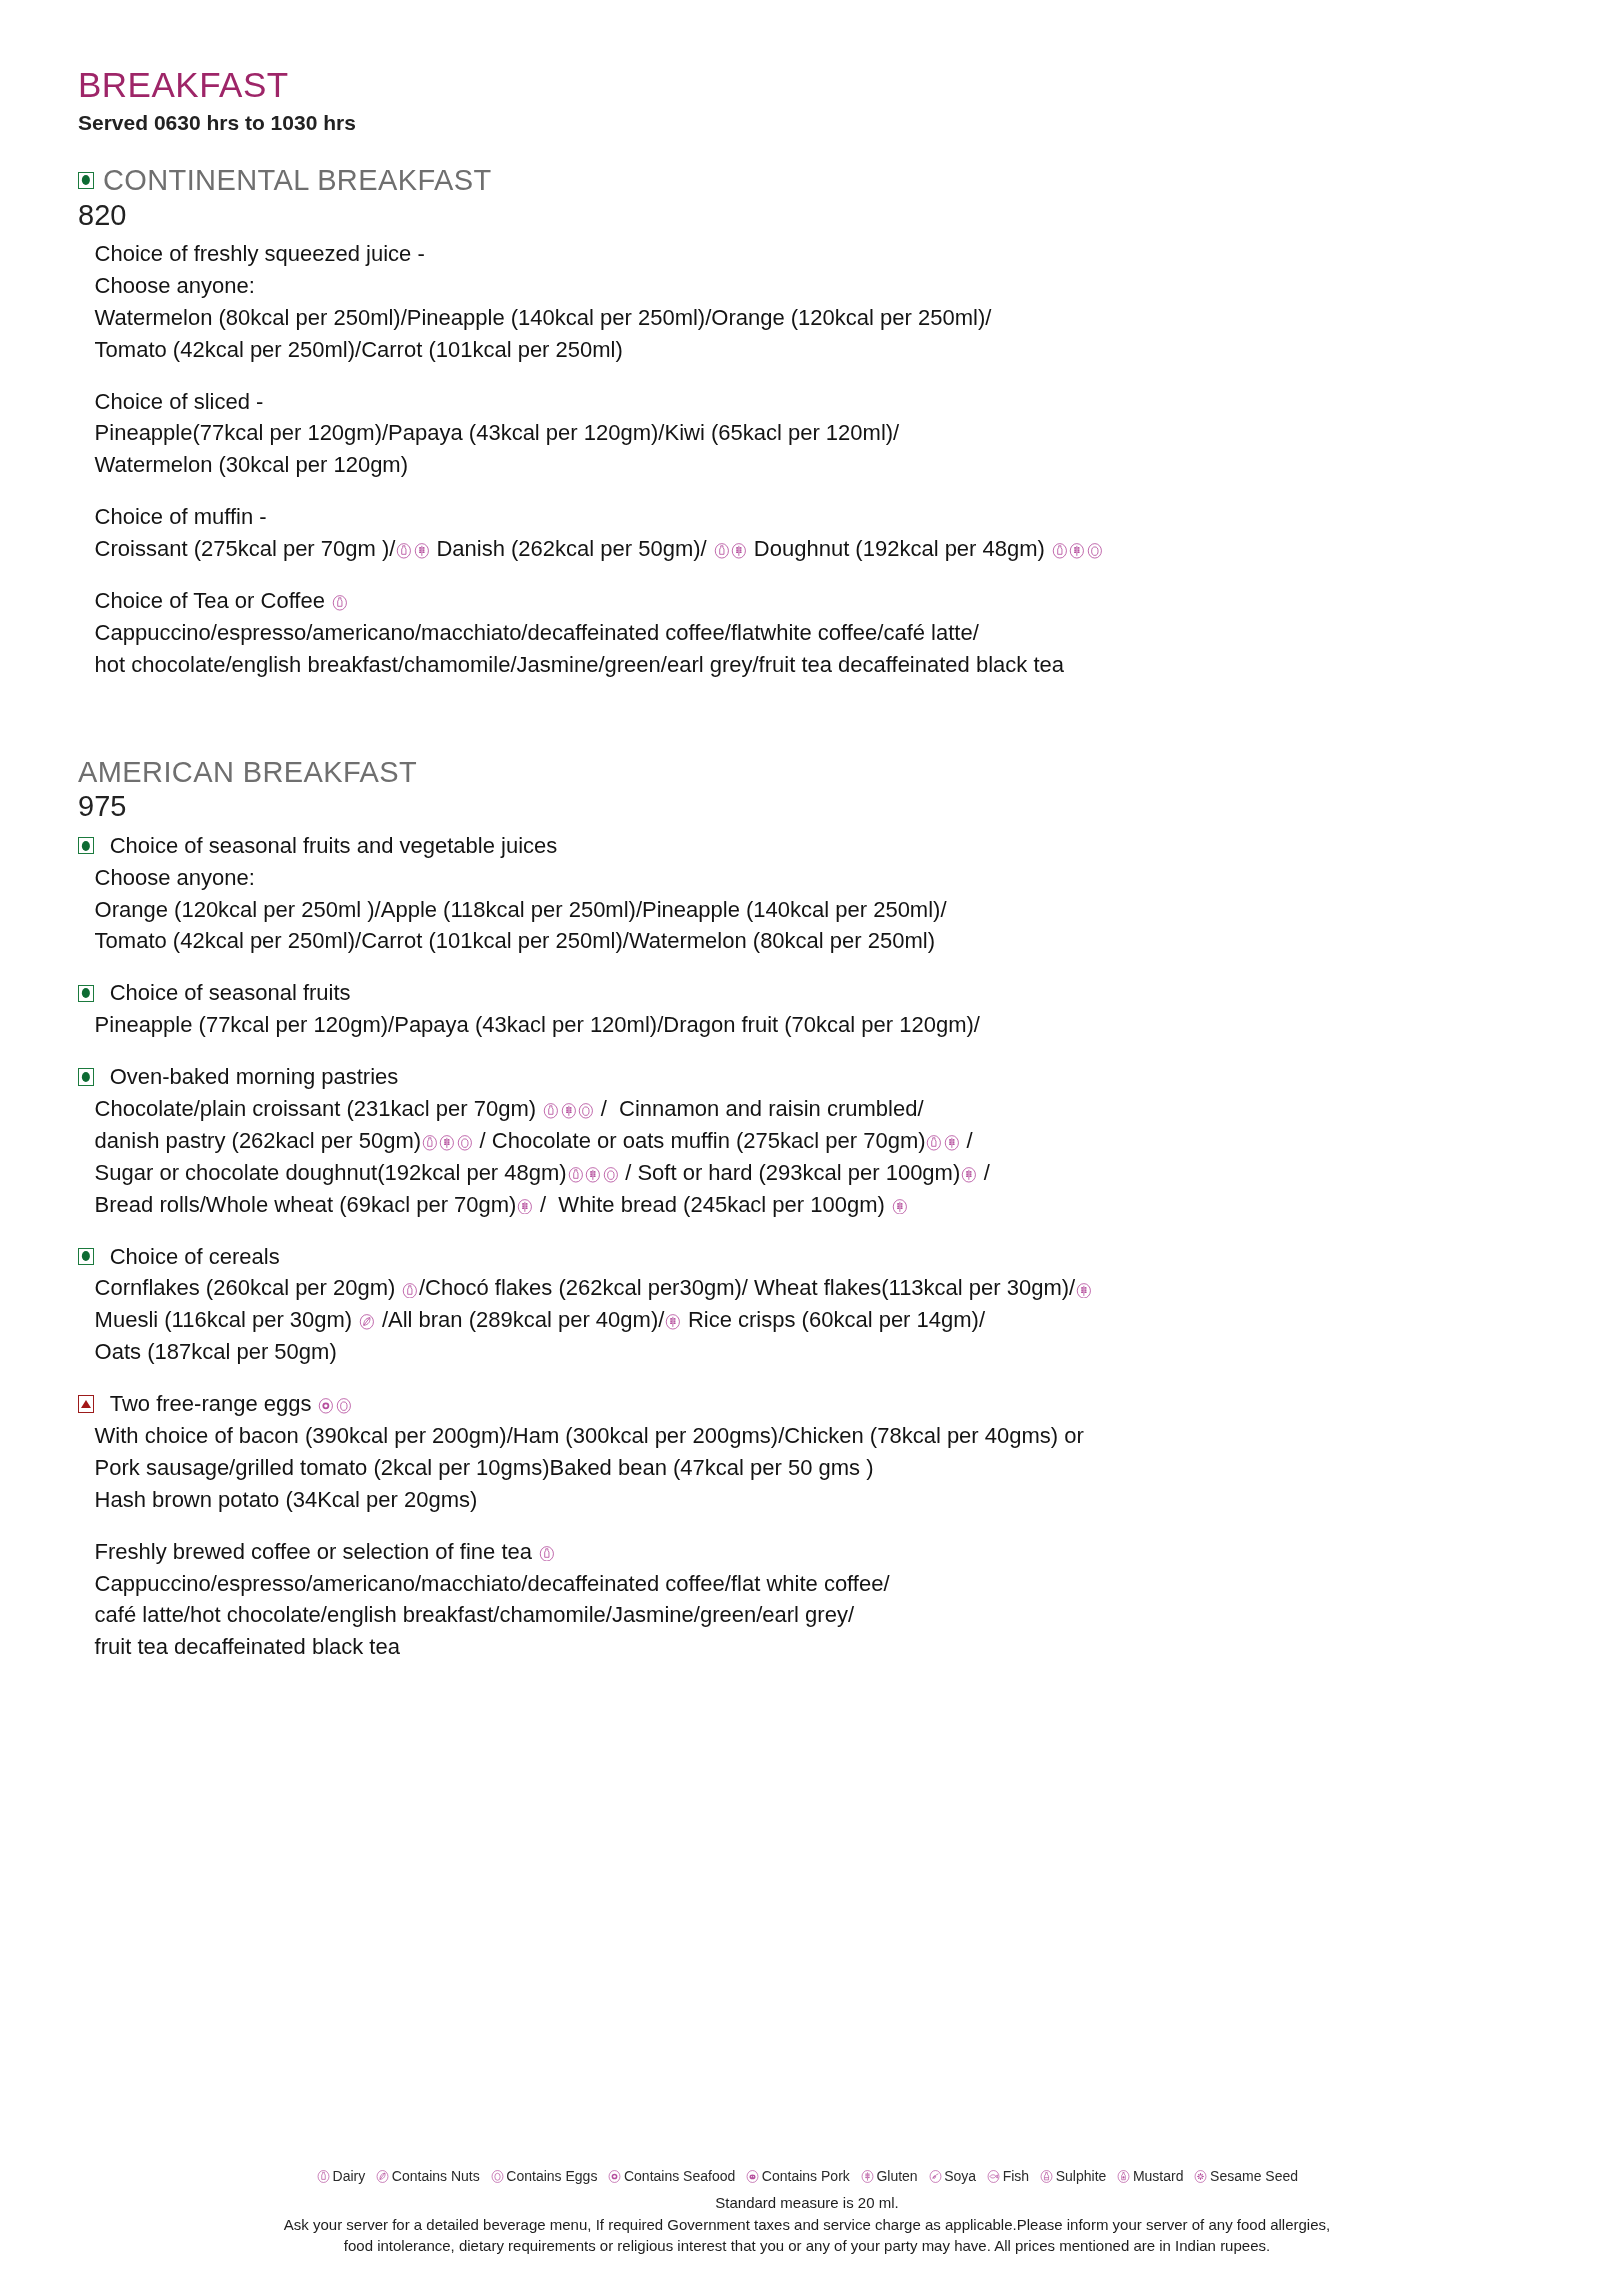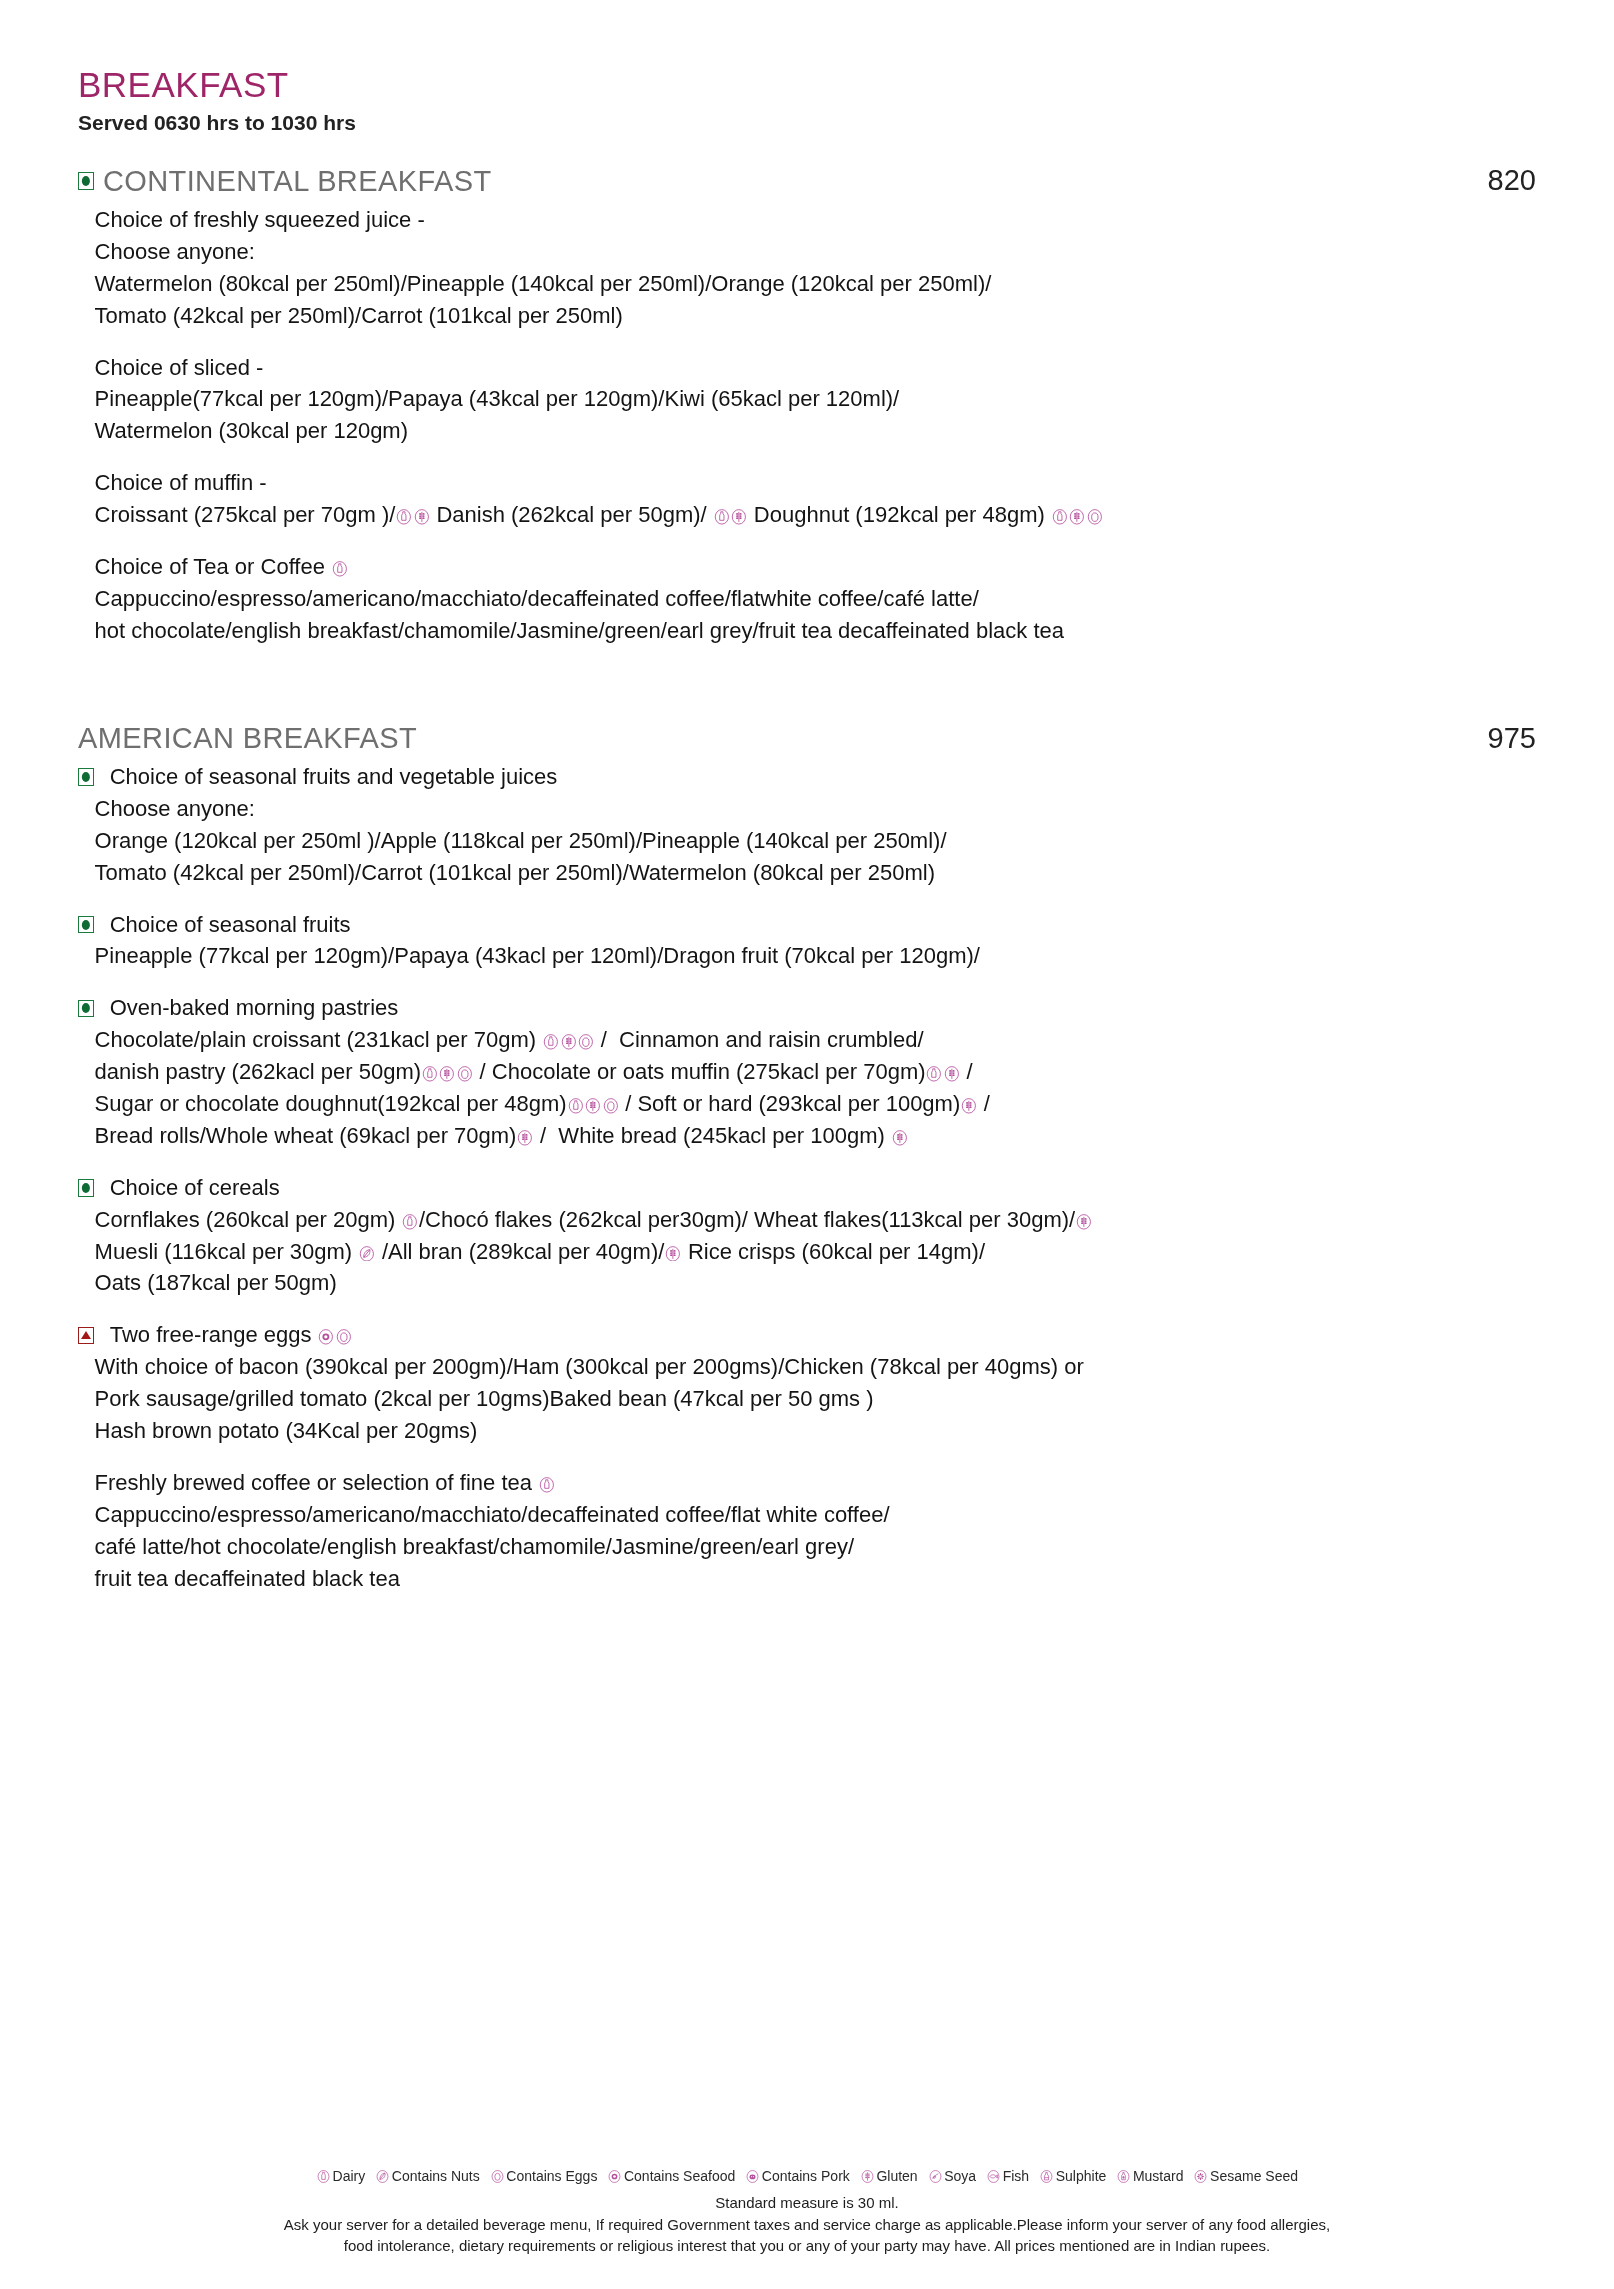--- a/index.html
+++ b/index.html
@@ -39,20 +39,21 @@
     line-height: 1.2;
   }
 
   
   .section { margin-bottom: 5.5px; }
   .section-head {
     display: flex;
     align-items: baseline;
     justify-content: space-between;
     margin-bottom: 5.5px;
+    flex-direction: column;
   }
   .section-head-left {
     display: flex;
     align-items: center;
     gap: 9.2px;
   }
   .section-name {
     font-size: 29px;
     color: #6f6f6f;
     letter-spacing: 0.4px;
@@ -568,19 +569,19 @@
                 <ellipse cx="7.6" cy="7.6" rx="1.7" ry="0.9" transform="rotate(45 7.6 7.6)"></ellipse>
                 <ellipse cx="12.4" cy="12.4" rx="1.7" ry="0.9" transform="rotate(45 12.4 12.4)"></ellipse>
                 <ellipse cx="12.4" cy="7.6" rx="1.7" ry="0.9" transform="rotate(-45 12.4 7.6)"></ellipse>
                 <ellipse cx="7.6" cy="12.4" rx="1.7" ry="0.9" transform="rotate(-45 7.6 12.4)"></ellipse>
               </g>
             </svg>
           </span>
           <span>Sesame Seed</span>
         </span>
       </div>
-    <div class="footer-note">Standard measure is 30 ml.</div>
+    <div class="footer-note">Standard measure is 20 ml.</div>
     <div class="footer-note">Ask your server for a detailed beverage menu, If required Government taxes and service charge as applicable.Please inform your server of any food allergies,</div>
     <div class="footer-note">food intolerance, dietary requirements or religious interest that you or any of your party may have. All prices mentioned are in Indian rupees.</div>
   </div>
 
 </div>
 
 
 </body></html>

